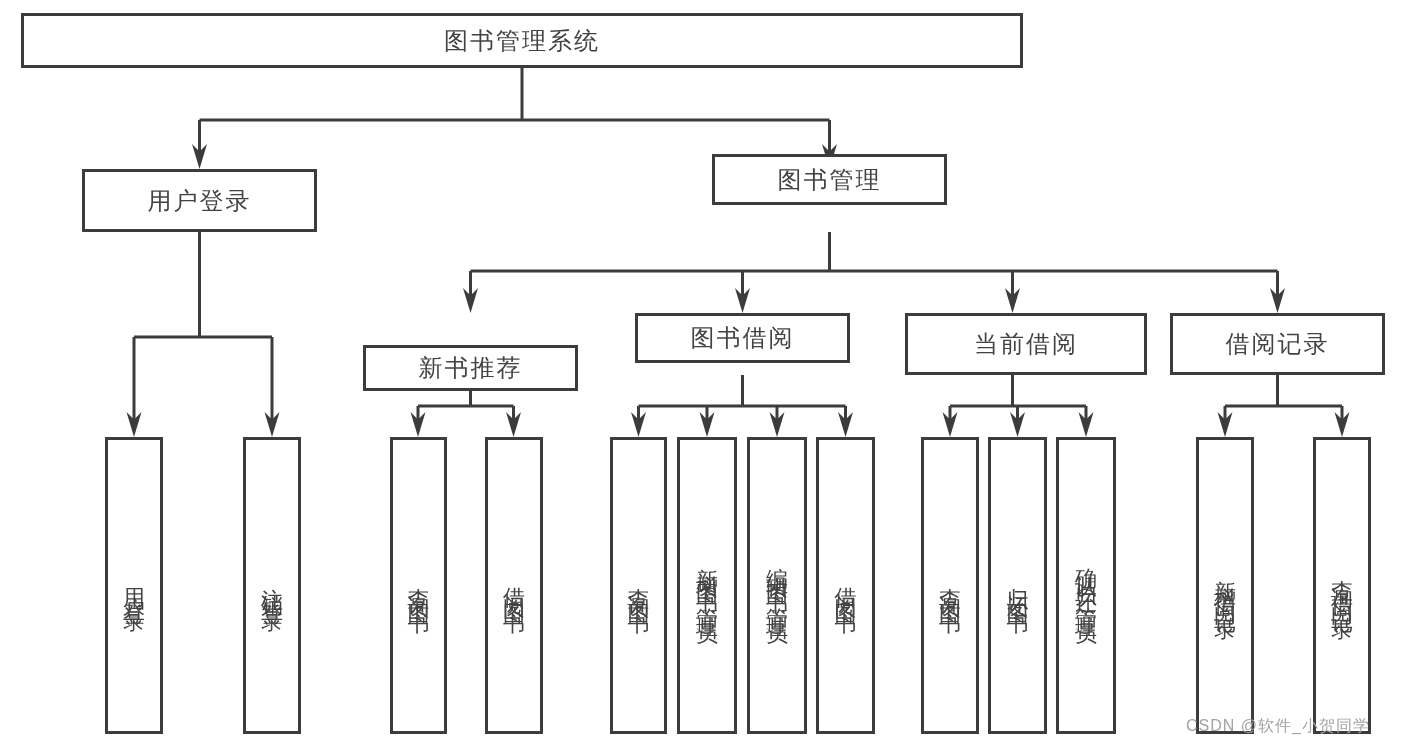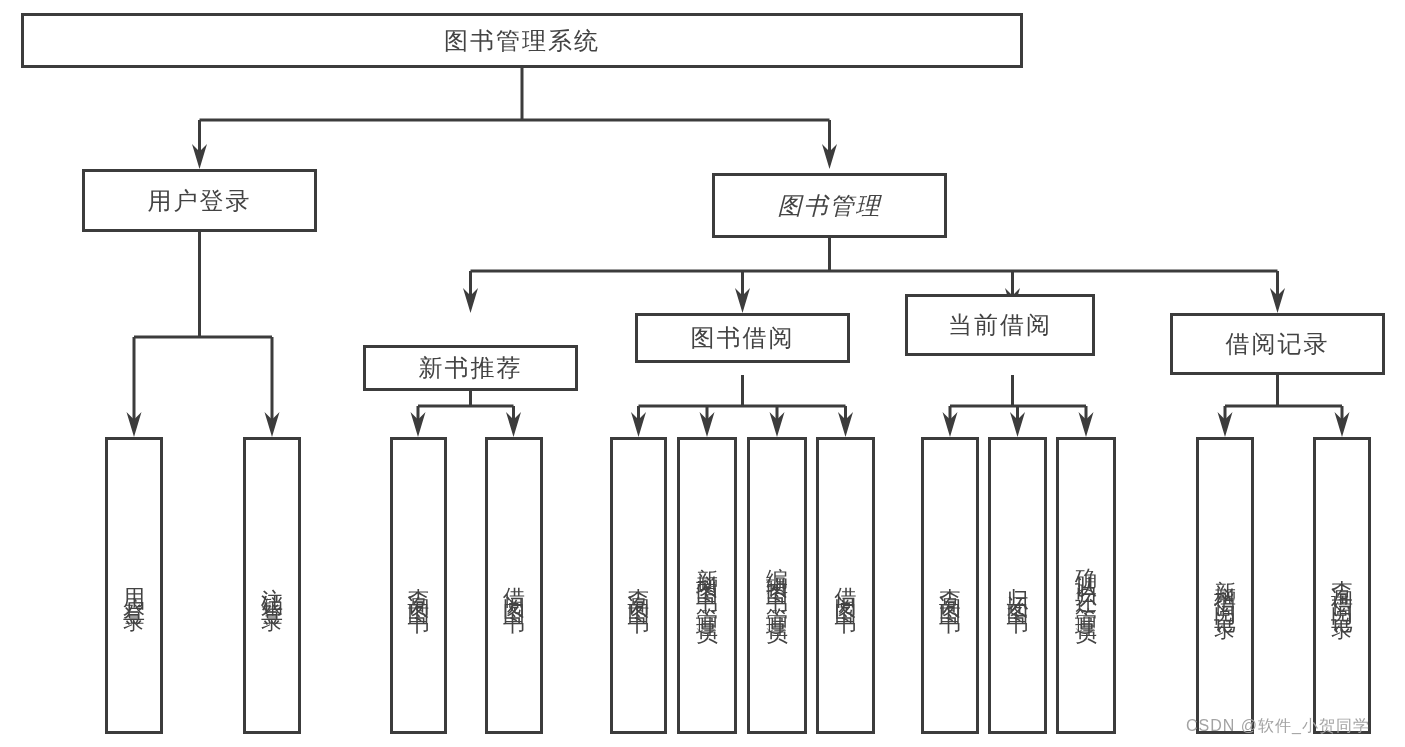--- a/index.html
+++ b/index.html
@@ -79,31 +79,31 @@
       </g>
   </svg>
 
   <div class="node" style="left:21px;top:13px;width:1002px;height:55px;">
     <span class="h-label">图书管理系统</span>
   </div>
 
   <div class="node" style="left:82px;top:169px;width:235px;height:63px;">
     <span class="h-label">用户登录</span>
   </div>
-  <div class="node" style="left:712px;top:173px;width:235px;height:65px;font-style:italic;">
+  <div class="node" style="left:712px;top:154px;width:235px;height:51px;">
     <span class="h-label">图书管理</span>
   </div>
 
   <div class="node" style="left:363px;top:313px;width:215px;height:46px;margin-top:32px;">
     <span class="h-label">新书推荐</span>
   </div>
   <div class="node" style="left:635px;top:313px;width:215px;height:50px;">
     <span class="h-label">图书借阅</span>
   </div>
-  <div class="node" style="left:905px;top:294px;width:190px;height:62px;text-align:right;">
+  <div class="node" style="left:905px;top:313px;width:242px;height:62px;text-align:right;">
     <span class="h-label">当前借阅</span>
   </div>
   <div class="node" style="left:1170px;top:313px;width:215px;height:62px;">
     <span class="h-label">借阅记录</span>
   </div>
 
   <div class="node leaf" style="left:105px;top:437px;width:58px;height:297px;">
     <span class="v-label">用户登录</span>
   </div>
   <div class="node leaf" style="left:243px;top:437px;width:58px;height:297px;">

